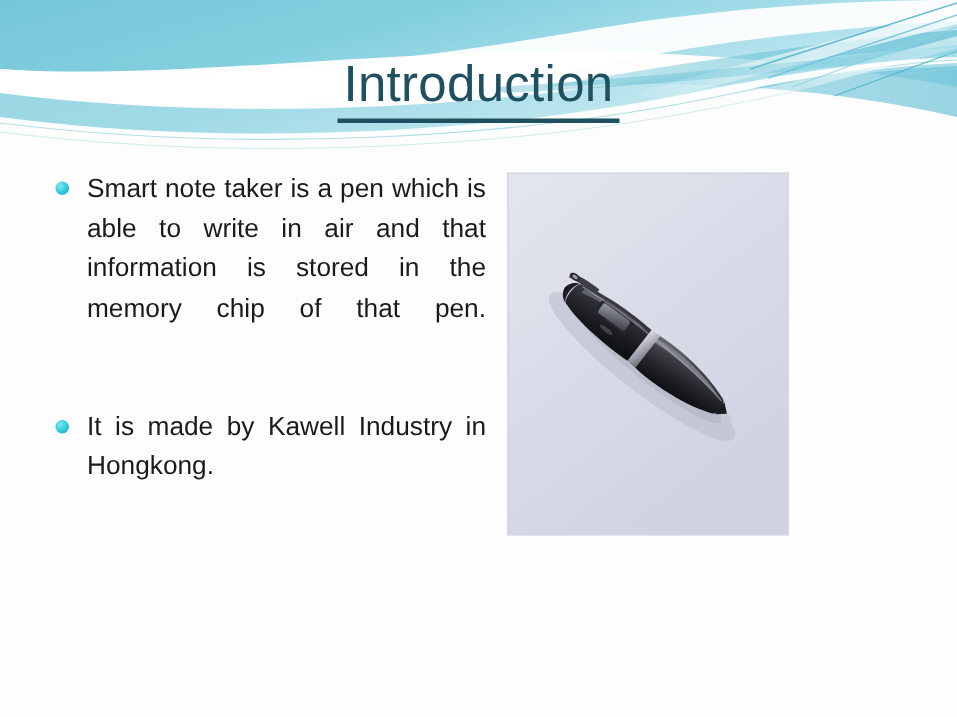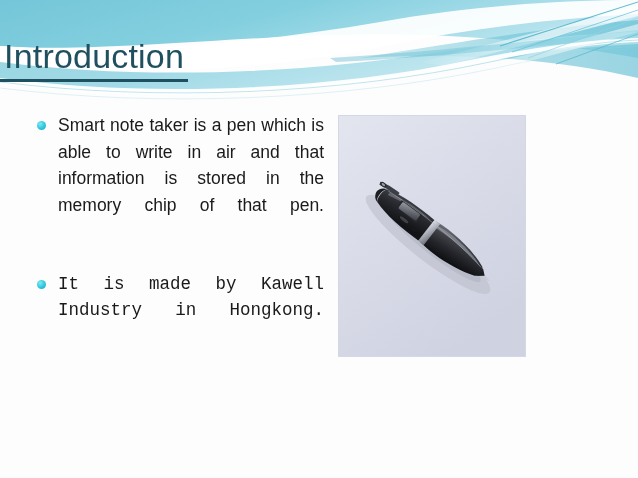--- a/index.html
+++ b/index.html
@@ -31,21 +31,21 @@
   .header-band svg {
     display: block;
   }
 
   
   .title-wrap {
     position: absolute;
     left: 0;
     top: 36px;
     width: 638px;
-    text-align: left;
+    text-align: center;
   }
   .slide-title {
     display: inline-block;
     font-family: "Liberation Sans", sans-serif;
     font-size: 34px;
     line-height: 40px;
     font-weight: 400;
     color: #1f5060;
     letter-spacing: 0.2px;
     border-bottom: 3px solid #1f5060;
@@ -63,21 +63,21 @@
     position: relative;
     padding-left: 26px;
     margin-bottom: 26px;
     font-size: 17.5px;
     line-height: 26.5px;
     color: #1a1a1a;
     text-align: justify;
     text-justify: inter-word;
     font-family: "Liberation Sans", sans-serif;
   }
-  .bullet-item:last-child { margin-bottom: 0; font-family: Liberation Mono, monospace; }
+  .bullet-item:last-child { margin-bottom: 0; }
   .bullet-dot {
     position: absolute;
     left: 5px;
     top: 9px;
     width: 9px;
     height: 9px;
     border-radius: 50%;
     background: radial-gradient(circle at 35% 32%, #7fe8f4 0%, #2ec6dc 55%, #13a7c0 100%);
   }
   .bullet-text { display: block; }

